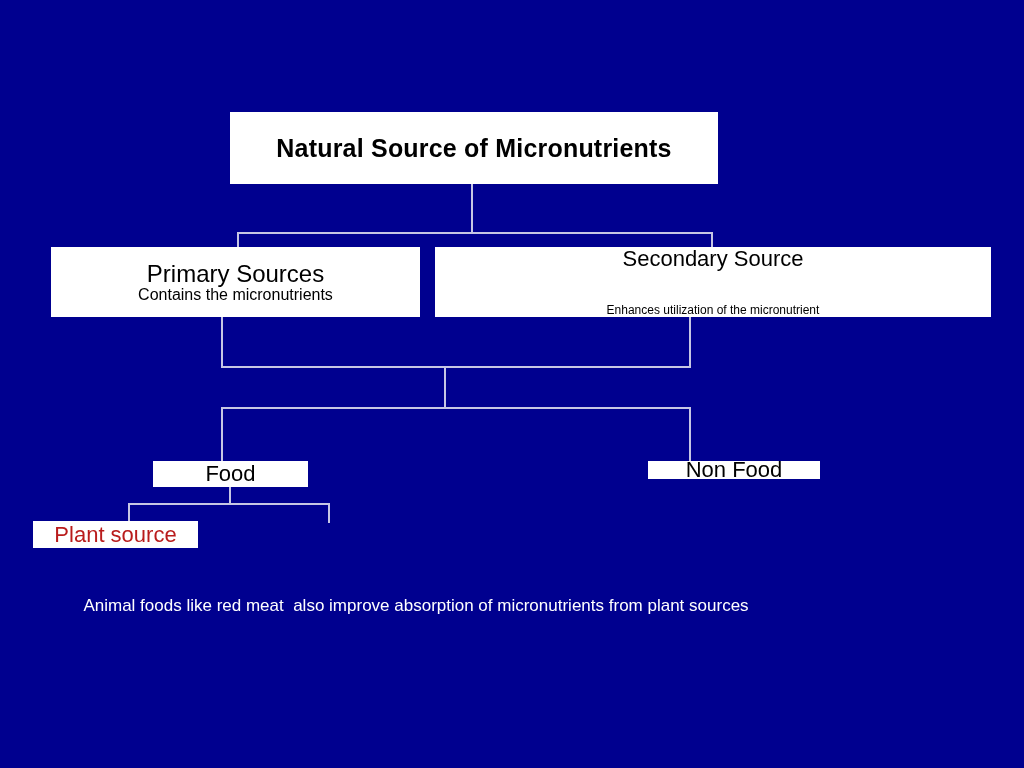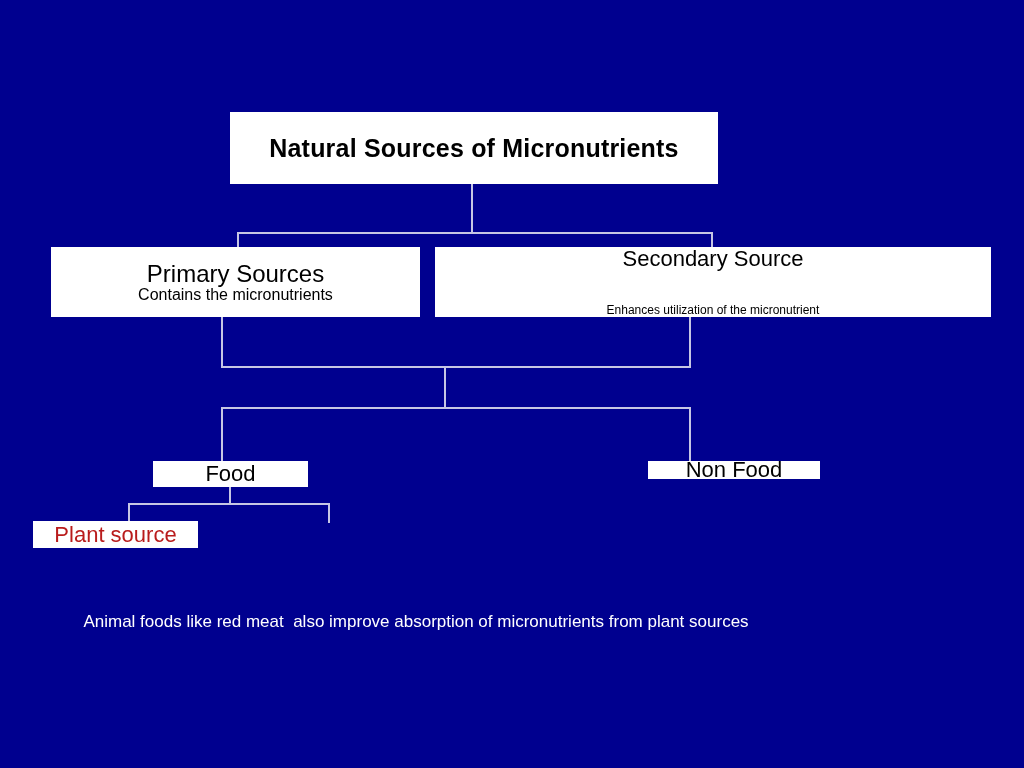--- a/index.html
+++ b/index.html
@@ -139,21 +139,21 @@
   
   #line-food-stem    { left: 229px; top: 487px; height: 18px; }
   #line-food-bar     { left: 128px; top: 503px; width: 202px; }
   #line-food-left    { left: 128px; top: 503px; height: 20px; }
   #line-food-right   { left: 328px; top: 503px; height: 20px; }
 
   
   #caption {
     position: absolute;
     left: 0;
-    top: 612px;
+    top: 596px;
     width: 832px;
     text-align: center;
     color: #FFFFFF;
     font-size: 17px;
     white-space: pre;
     z-index: 4;
   }
 </style>
 </head>
 <body style="background: rgb(0, 0, 143);">
@@ -173,21 +173,21 @@
   <div class="line h" id="line-split-bar" style="background: rgb(198, 198, 228);"></div>
   <div class="line v" id="line-split-left" style="background: rgb(198, 198, 228);"></div>
   <div class="line v" id="line-split-right" style="background: rgb(198, 198, 228);"></div>
 
   <div class="line v" id="line-food-stem" style="background: rgb(198, 198, 228);"></div>
   <div class="line h" id="line-food-bar" style="background: rgb(198, 198, 228);"></div>
   <div class="line v" id="line-food-left" style="background: rgb(198, 198, 228);"></div>
   <div class="line v" id="line-food-right" style="background: rgb(198, 198, 228);"></div>
 
   <div class="box" id="box-title" style="background: rgb(255, 255, 255); color: rgb(0, 0, 0);">
-    <span class="main-label">Natural Sources of Micronutrients</span>
+    <span class="main-label">Natural Source of Micronutrients</span>
   </div>
 
   <div class="box" id="box-primary" style="background: rgb(255, 255, 255); color: rgb(0, 0, 0);">
     <span class="main-label">Primary Sources</span>
     <span class="sub-label">Contains the micronutrients</span>
   </div>
 
   <div class="box" id="box-secondary" style="background: rgb(255, 255, 255); color: rgb(0, 0, 0); gap: 34px;">
     <span class="main-label">Secondary Source</span>
     <span class="sub-label">Enhances utilization of the micronutrient</span>

